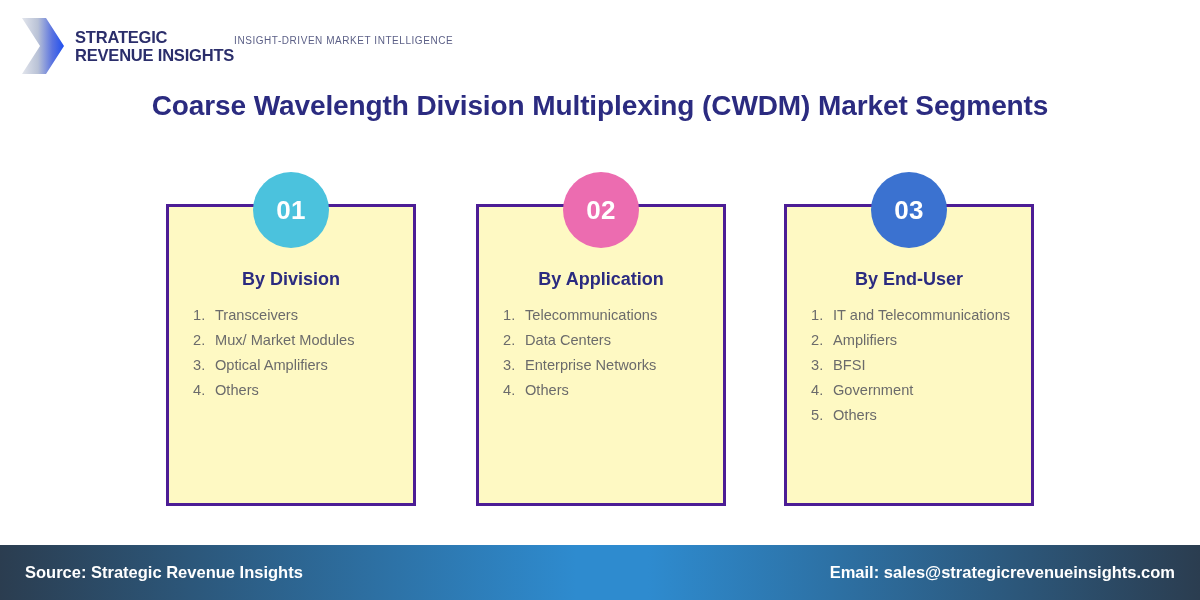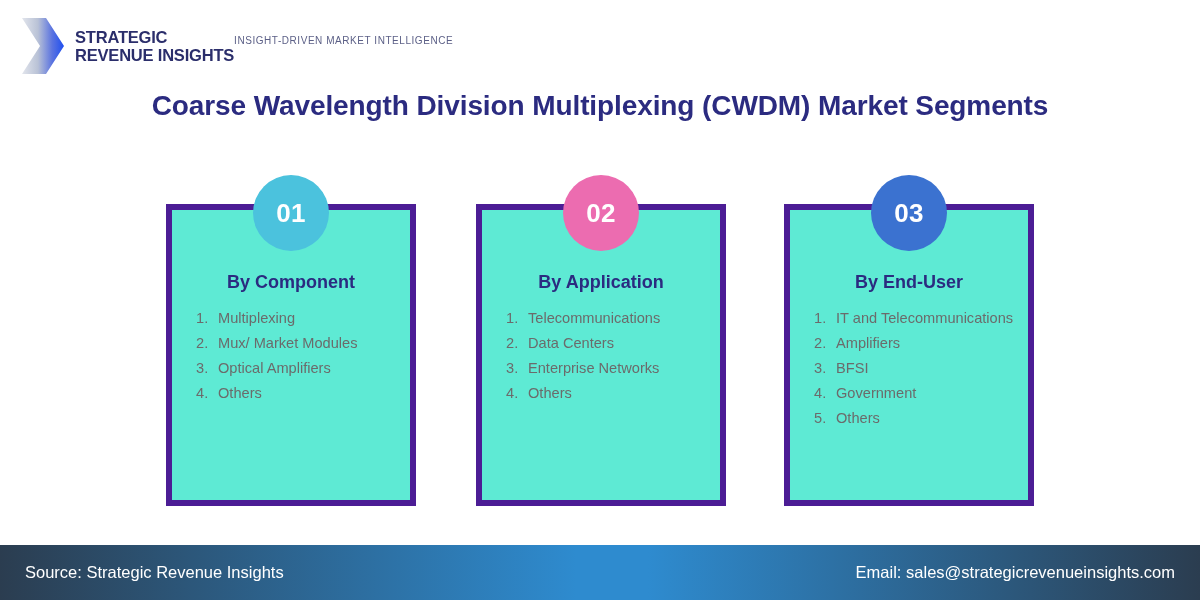--- a/index.html
+++ b/index.html
@@ -78,22 +78,22 @@
     left: 166px;
     width: 869px;
     height: 302px;
   }
 
   .card {
     position: absolute;
     top: 0;
     width: 250px;
     height: 302px;
-    border: 6px solid #4c1d95;
-    background: #5eead4;
+    border: 3px solid #4c1d95;
+    background: #fef9c3;
   }
 
   .card-1 { left: 0px; }
   .card-2 { left: 310px; }
   .card-3 { left: 618px; }
 
   .badge {
     position: absolute;
     top: -35px;
     left: 50%;
@@ -167,21 +167,21 @@
                 #2b3d50 100%);
     display: flex;
     align-items: center;
     justify-content: space-between;
     padding: 0 25px;
   }
 
   .footer-text {
     color: #ffffff;
     font-size: 16.5px;
-    font-weight: normal;
+    font-weight: bold;
     white-space: nowrap;
   }
 </style>
 </head>
 <body>
 
 <div class="logo-block">
   <svg class="logo-mark" viewBox="0 0 46 60">
     <defs>
       <linearGradient id="chevGrad" x1="0" y1="0" x2="1" y2="0">
@@ -201,23 +201,23 @@
     <div class="logo-tagline">INSIGHT-DRIVEN MARKET INTELLIGENCE</div>
   </div>
 </div>
 
 <div class="page-title">Coarse Wavelength Division Multiplexing (CWDM) Market Segments</div>
 
 <div class="cards">
 
   <div class="card card-1">
     <div class="badge badge-1" style="background: rgb(75, 194, 221);">01</div>
-    <div class="card-title">By Component</div>
+    <div class="card-title">By Division</div>
     <ul class="card-list">
-      <li>Multiplexing</li>
+      <li>Transceivers</li>
       <li>Mux/ Market Modules</li>
       <li>Optical Amplifiers</li>
       <li>Others</li>
     </ul>
   </div>
 
   <div class="card card-2">
     <div class="badge badge-2" style="background: rgb(236, 108, 176);">02</div>
     <div class="card-title">By Application</div>
     <ul class="card-list">

